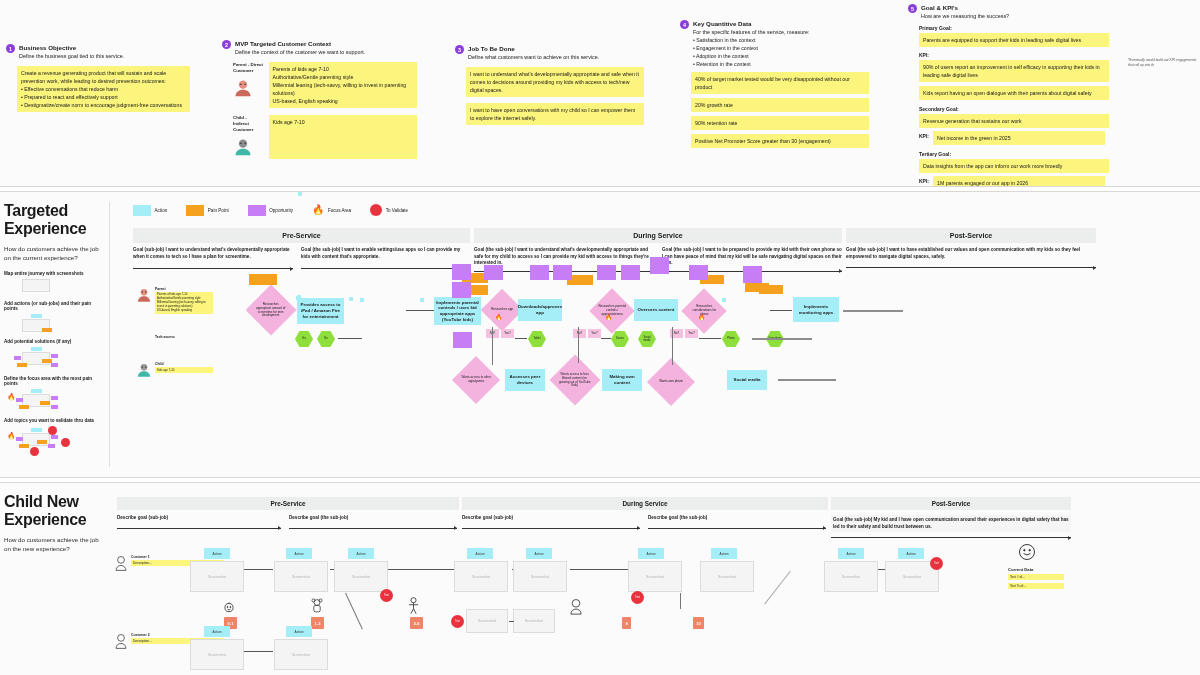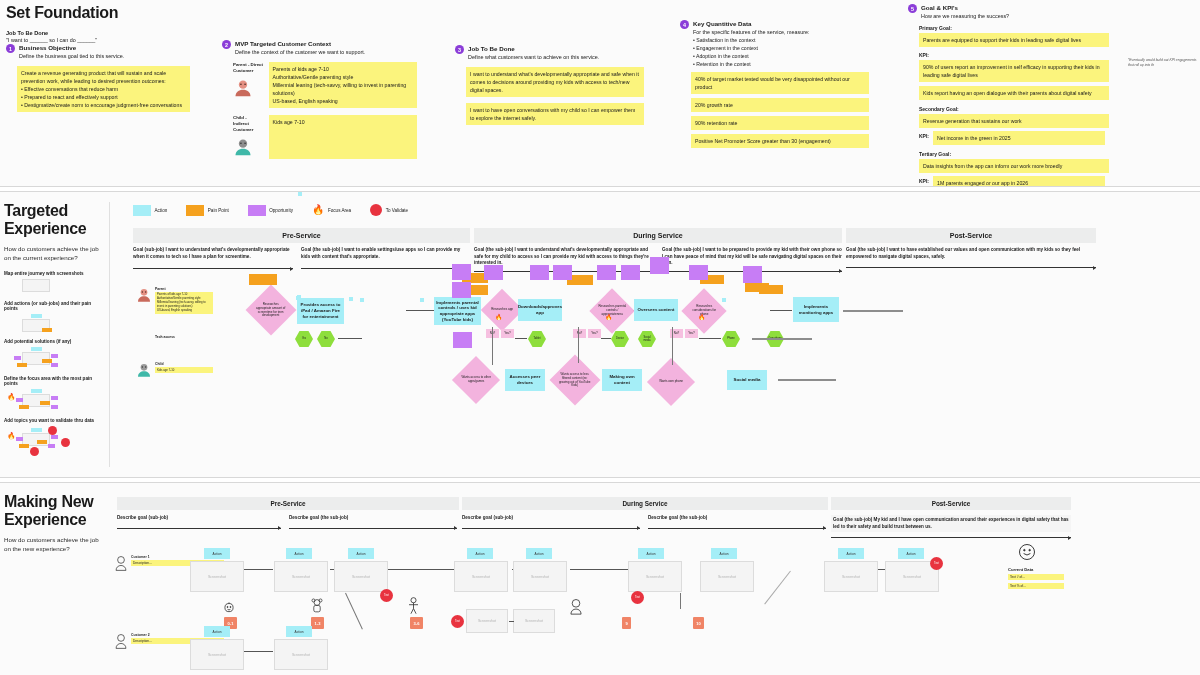--- a/index.html
+++ b/index.html
@@ -102,27 +102,20 @@
   .legend .cap { font-size:4.6px; }
   .legend .grp { display:flex; align-items:center; gap:3.5px; margin-right:14px; }
 </style>
 </head>
 <body>
 
 <div class="board">
 
   <div id="top">
 
-    <div class="blk" style="left:6px; top:4px;">
-      <div class="sec-title">Set Foundation</div>
-      <div style="margin-top:8px;">
-        <div class="lbl-bold">Job To Be Done</div>
-        <div class="lbl" style="margin-top:1px;">"I want to ______ so I can do ______"</div>
-      </div>
-    </div>
 
     <div class="blk" style="left:6px; top:44px; width:185px;">
       <div class="blk-head">
         <div class="num-badge">1</div>
         <div>
           <div class="t1">Business Objective</div>
           <div class="t2">Define the business goal tied to this service.</div>
         </div>
       </div>
       <div class="yellow-box" style="margin-top:7px; margin-left:11px; width:173px; white-space:pre-line;">Create a revenue generating product that will sustain and scale prevention work, while leading to desired prevention outcomes:
@@ -593,21 +586,21 @@
       <div class="age-tag" style="left:622px; top:425px; width:9px; height:12px;">9</div>
       <div class="age-tag" style="left:693px; top:425px; width:11px; height:12px;">10</div>
     </div>
   </div>
 
   <div class="divider" style="top:477px;"></div>
 
   <div style="position:absolute; left:0; top:483px; width:1200px; height:192px;">
 
     <div style="position:absolute; left:4px; top:10px; width:106px;">
-      <div class="sec-title">Making New</div>
+      <div class="sec-title">Child New</div>
       <div class="sec-title">Experience</div>
       <div class="sec-sub">How do customers achieve the job on the new experience?</div>
     </div>
 
     <div style="position:absolute; left:117px; top:14px; width:342px;">
       <div class="phase-bar" style="font-size:6.4px; padding:3px 0;">Pre-Service</div>
       <div style="display:flex; gap:8px; margin-top:5px;">
         <div style="width:164px;">
           <div class="goal-txt">Describe goal (sub-job)</div>
           <div class="axis" style="margin-top:4px;"></div>

